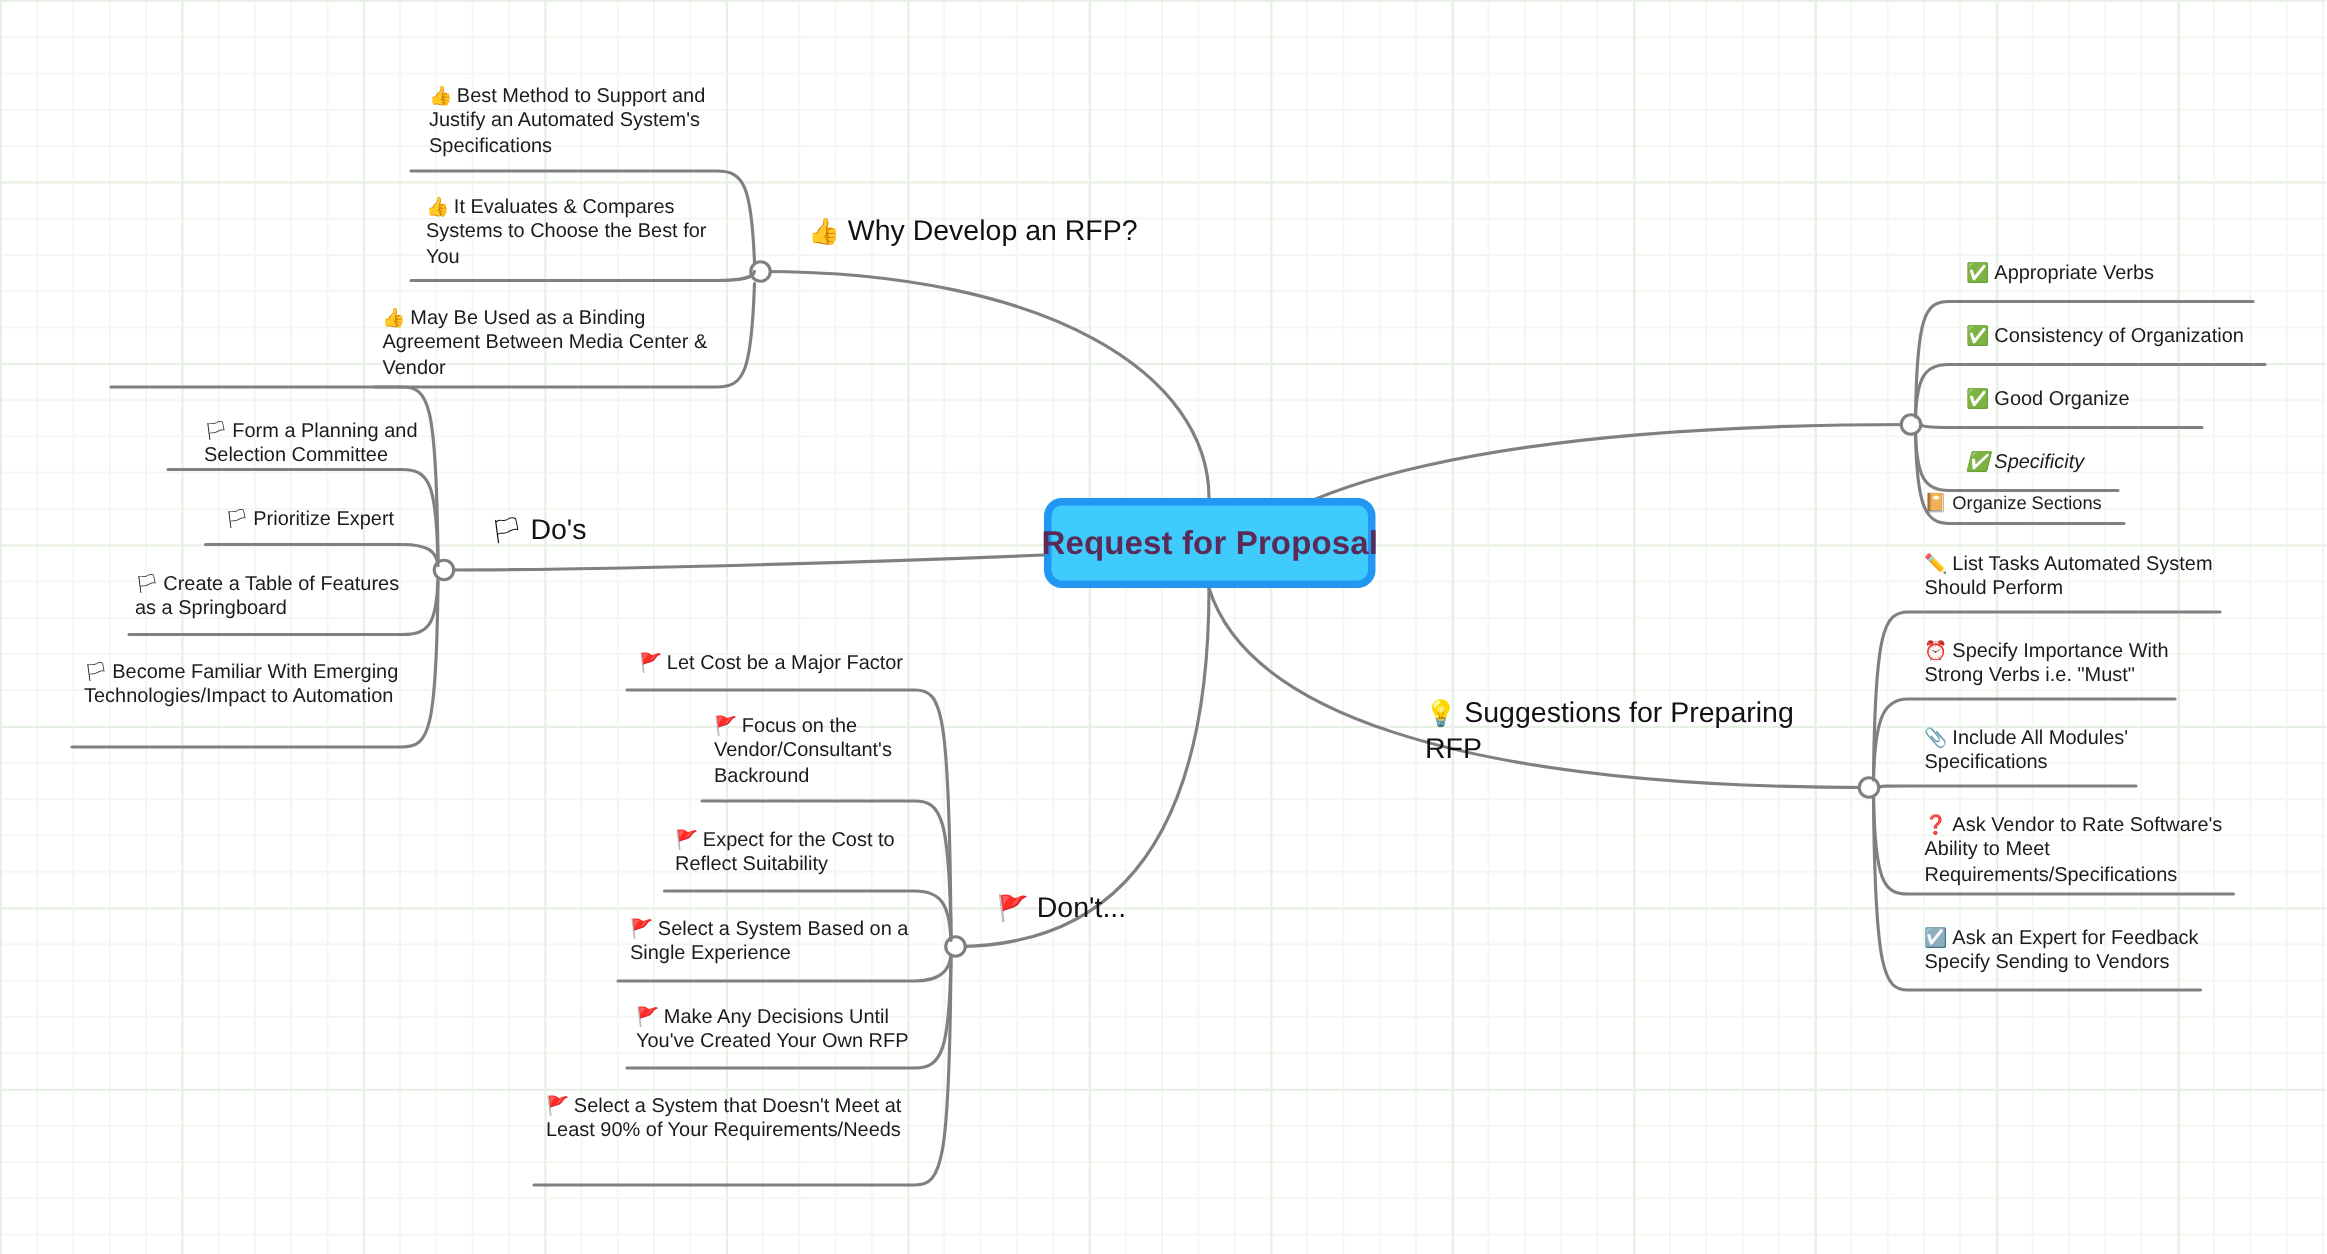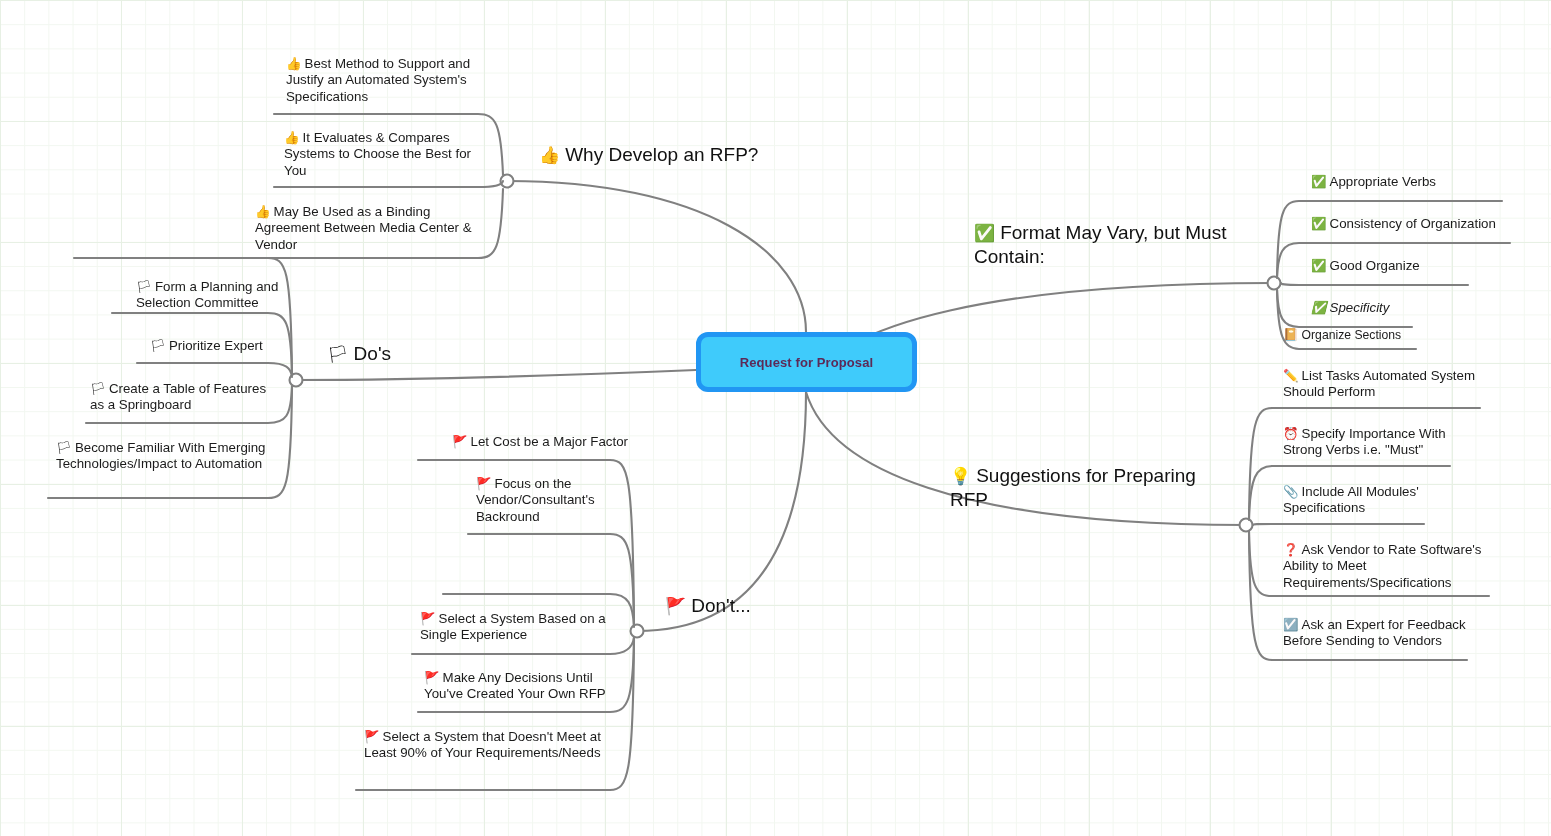--- a/index.html
+++ b/index.html
@@ -41,21 +41,21 @@
     background: #3fcbfb;
     border: 5px solid #2196f3;
     border-radius: 12px;
     display: flex;
     align-items: center;
     justify-content: center;
     z-index: 20;
   }
   #root-node .root-label {
     color: #5c2a57;
-    font-size: 13px;
+    font-size: 22px;
     font-weight: bold;
     letter-spacing: .1px;
     white-space: nowrap;
   }
   
   .branch-title {
     position: absolute;
     font-size: 19px;
     font-weight: normal;
     color: #111111;
@@ -195,39 +195,39 @@
     <span class="ico">🏳</span><span>Create a Table of Features as a Springboard</span>
   </div>
   <div class="leaf" style="left:56px; top:440px; width:214px;">
     <span class="ico">🏳</span><span>Become Familiar With Emerging Technologies/Impact to Automation</span>
   </div>
 
   <div class="branch-title" style="left:665px; top:594px; width:160px;">
     <span class="ico">🚩</span><span>Don't...</span>
   </div>
 
-  <div class="leaf" style="left:426px; top:434px; width:190px;margin-left:26px;">
+  <div class="leaf" style="left:426px; top:434px; width:190px;">
     <span class="ico">🚩</span><span>Let Cost be a Major Factor</span>
   </div>
   <div class="leaf" style="left:476px; top:476px; width:136px;">
     <span class="ico">🚩</span><span>Focus on the Vendor/Consultant's Backround</span>
   </div>
+  <div class="leaf" style="left:450px; top:552px; width:162px;">
+    <span class="ico">🚩</span><span>Expect for the Cost to Reflect Suitability</span>
+  </div>
   <div class="leaf" style="left:420px; top:611px; width:192px;">
     <span class="ico">🚩</span><span>Select a System Based on a Single Experience</span>
   </div>
   <div class="leaf" style="left:424px; top:670px; width:190px;">
     <span class="ico">🚩</span><span>Make Any Decisions Until You've Created Your Own RFP</span>
   </div>
   <div class="leaf" style="left:364px; top:729px; width:252px;">
     <span class="ico">🚩</span><span>Select a System that Doesn't Meet at Least 90% of Your Requirements/Needs</span>
   </div>
 
-  <div class="branch-title" style="left:974px; top:221px; width:280px;">
-    <span class="ico">✅</span><span>Format May Vary, but Must Contain:</span>
-  </div>
 
   <div class="leaf" style="left:1311px; top:174px; width:200px;">
     <span class="ico">✅</span><span>Appropriate Verbs</span>
   </div>
   <div class="leaf" style="left:1311px; top:216px; width:210px;">
     <span class="ico">✅</span><span>Consistency of Organization</span>
   </div>
   <div class="leaf" style="left:1311px; top:258px; width:180px;">
     <span class="ico">✅</span><span>Good Organize</span>
   </div>
@@ -248,16 +248,16 @@
   <div class="leaf" style="left:1283px; top:426px; width:196px;">
     <span class="ico">⏰</span><span>Specify Importance With Strong Verbs i.e. "Must"</span>
   </div>
   <div class="leaf" style="left:1283px; top:484px; width:160px;">
     <span class="ico">📎</span><span>Include All Modules' Specifications</span>
   </div>
   <div class="leaf" style="left:1283px; top:542px; width:200px;">
     <span class="ico">❓</span><span>Ask Vendor to Rate Software's Ability to Meet Requirements/Specifications</span>
   </div>
   <div class="leaf" style="left:1283px; top:617px; width:192px;">
-    <span class="ico">☑️</span><span>Ask an Expert for Feedback Before Sending to Vendors</span>
+    <span class="ico">☑️</span><span>Ask an Expert for Feedback Specify Sending to Vendors</span>
   </div>
 
 </div>
 
 </body></html>

